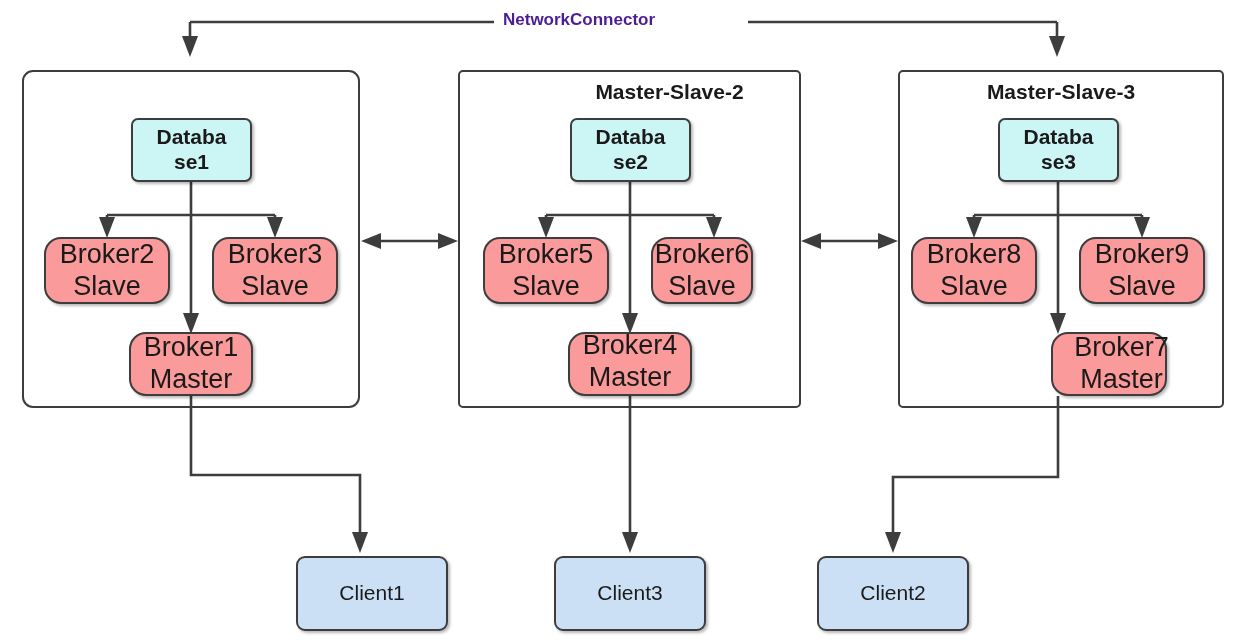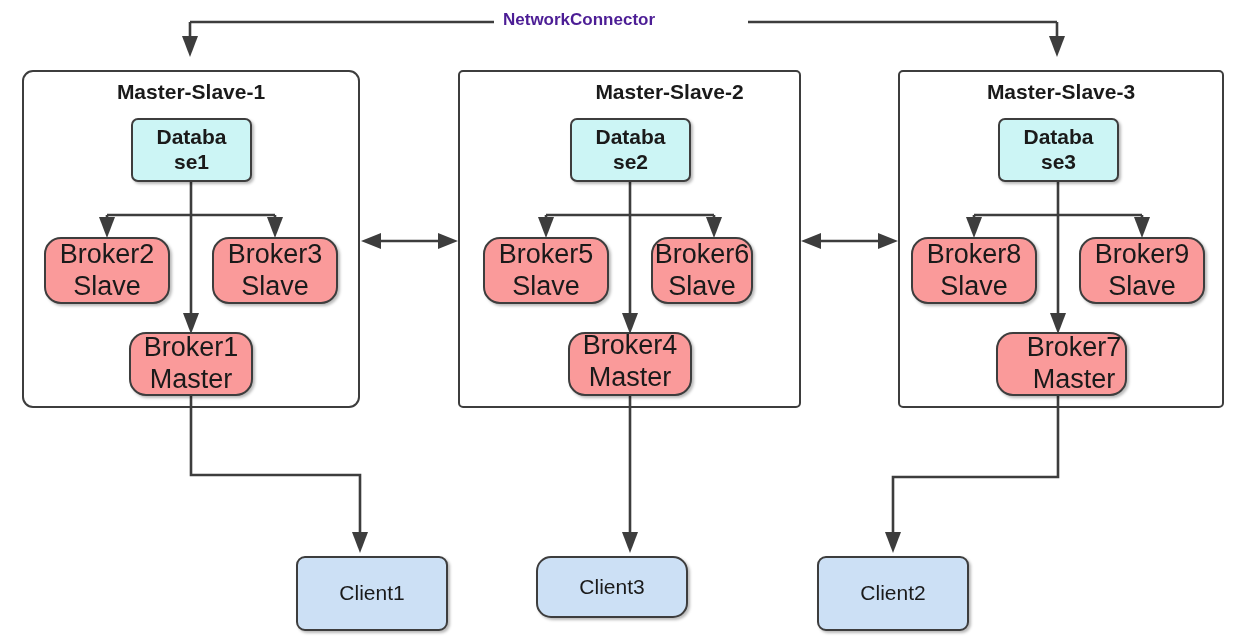--- a/index.html
+++ b/index.html
@@ -149,21 +149,20 @@
     <path class="wire" d="M 630 396 L 630 535"></path>
     <polygon class="wire-arrow" points="630,553 622,532 638,532"></polygon>
 
     <path class="wire" d="M 1058 396 L 1058 477 L 893 477 L 893 535"></path>
     <polygon class="wire-arrow" points="893,553 885,532 901,532"></polygon>
   </svg>
 
   <div class="edge-label" style="left:498px; top:10px;">NetworkConnector</div>
 
   <div class="group-box" style="left:22px; top:70px; width:338px; height:338px; border-radius:11px;"></div>
-  <div class="group-title" style="left:22px; top:80px; width:338px;">Master-Slave-1</div>
 
   <div class="node db-node" style="left:131px; top:118px; width:121px; height:64px;">
     <span><span>Databa</span><br><span>se1</span></span>
   </div>
 
   <div class="node broker-node" style="left:44px; top:237px; width:126px; height:67px;">
     <span><span>Broker2</span><br><span>Slave</span></span>
   </div>
 
   <div class="node broker-node" style="left:212px; top:237px; width:126px; height:67px;">
@@ -201,23 +200,23 @@
   </div>
 
   <div class="node broker-node" style="left:911px; top:237px; width:126px; height:67px;">
     <span><span>Broker8</span><br><span>Slave</span></span>
   </div>
 
   <div class="node broker-node" style="left:1079px; top:237px; width:126px; height:67px;">
     <span><span>Broker9</span><br><span>Slave</span></span>
   </div>
 
-  <div class="node broker-node" style="left:996px; top:332px; width:131px; height:64px;padding-left:25px;">
+  <div class="node broker-node" style="left:1051px; top:332px; width:116px; height:64px;padding-left:25px;">
     <span><span>Broker7</span><br><span>Master</span></span>
   </div>
 
   <div class="node client-node" style="left:284px; top:556px; width:152px; height:75px;margin-left:12px;">Client1</div>
 
-  <div class="node client-node" style="left:536px; top:556px; width:152px; height:62px;border-radius:15px;">Client3</div>
+  <div class="node client-node" style="left:554px; top:556px; width:152px; height:75px;">Client3</div>
 
   <div class="node client-node" style="left:817px; top:556px; width:152px; height:75px;">Client2</div>
 
 </div>
 
 </body></html>

